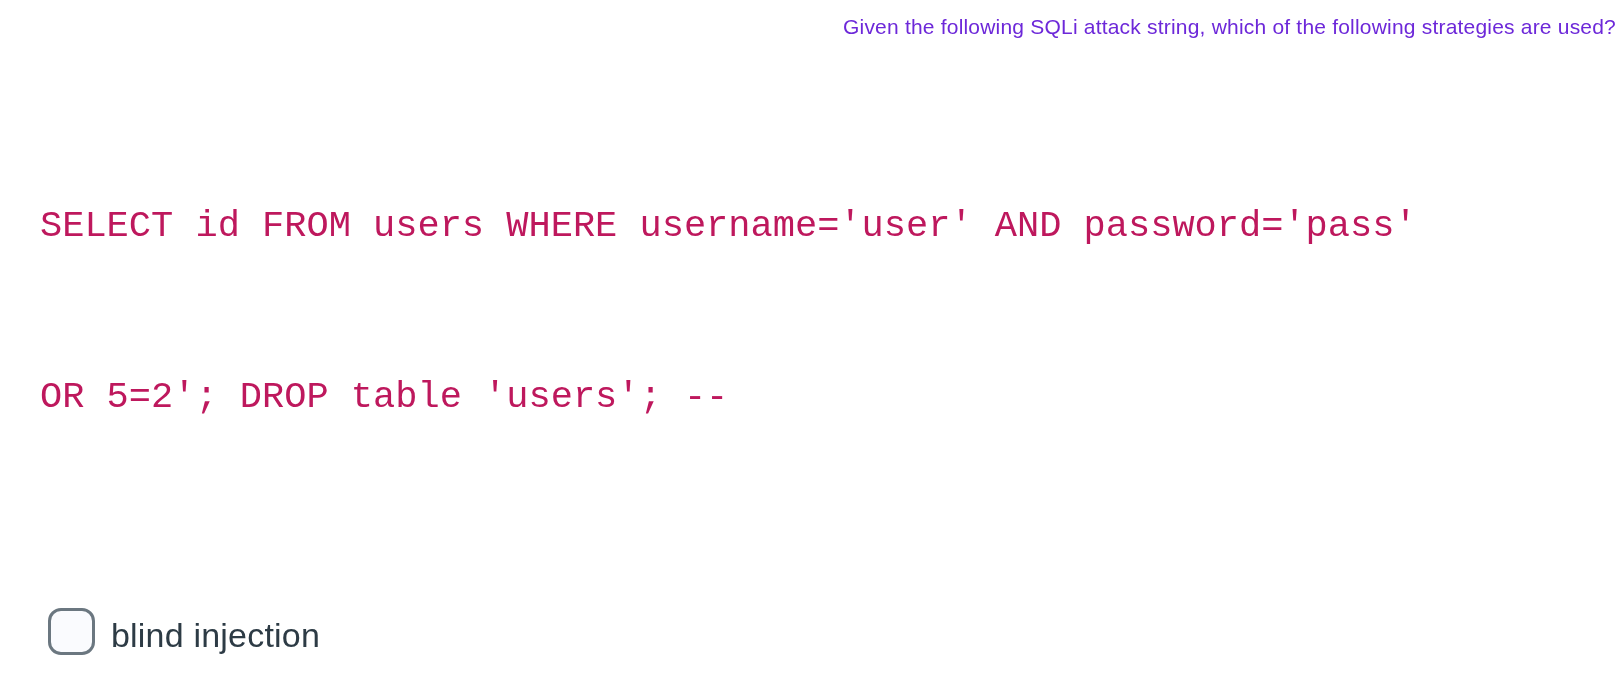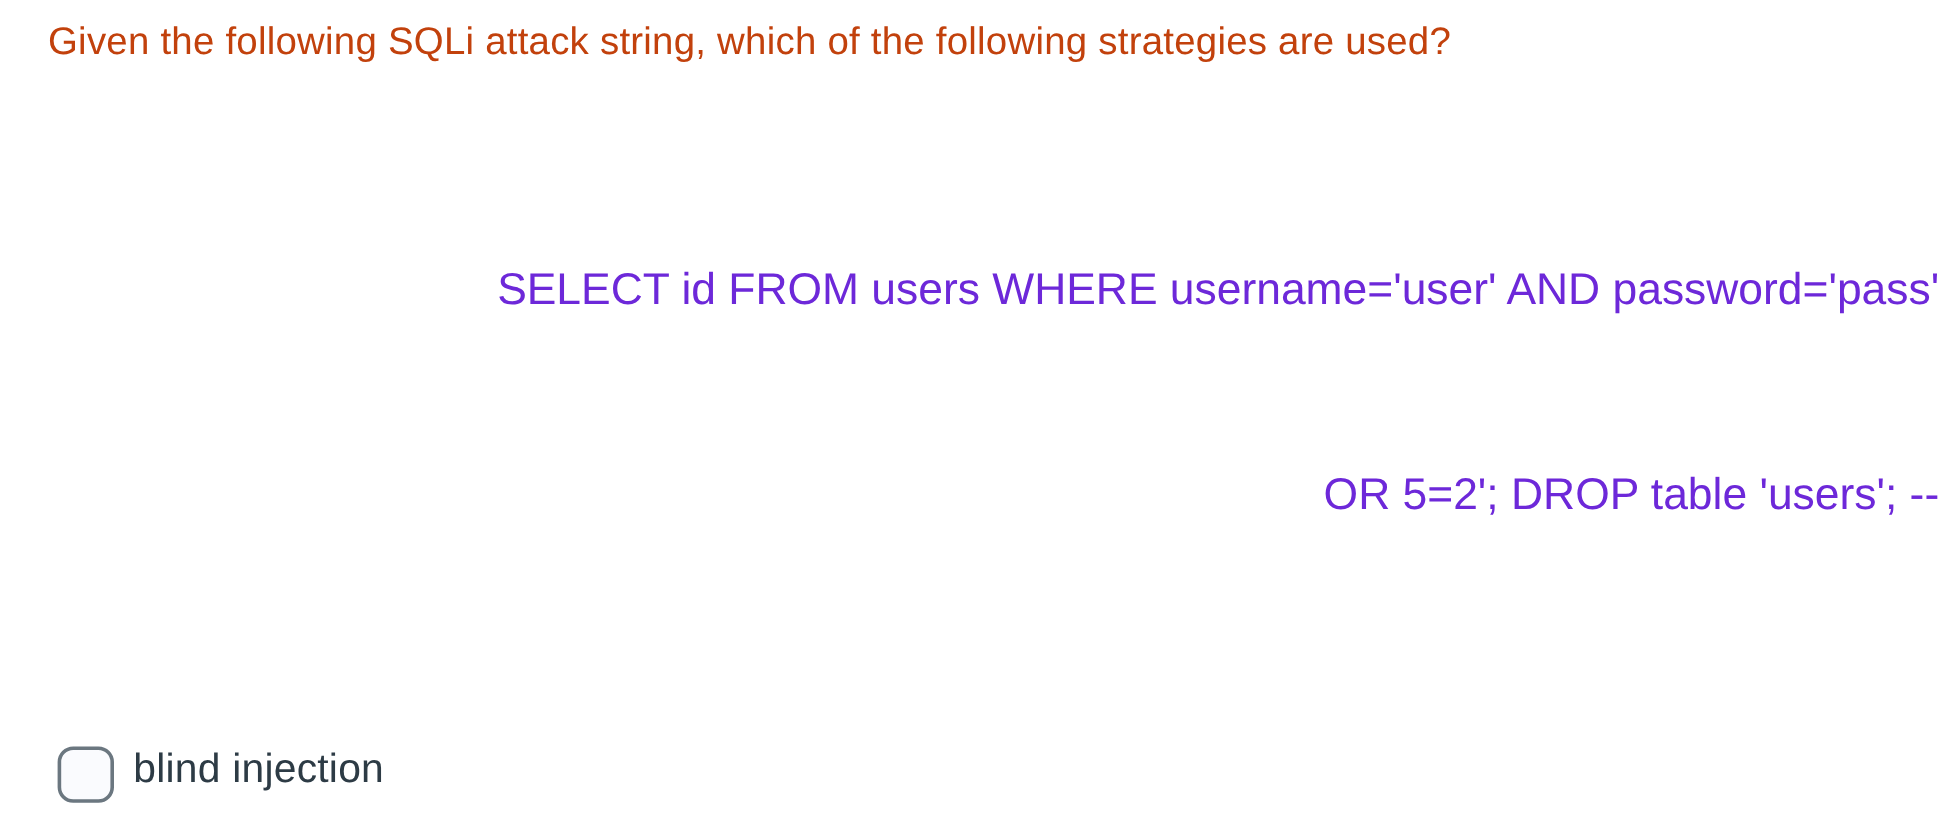--- a/index.html
+++ b/index.html
@@ -10,41 +10,41 @@
     height: 694px;
     overflow: hidden;
     font-family: "Liberation Sans", sans-serif;
   }
   .question-wrap {
     padding: 14px 0 0 40px;
     color: #2d3b45;
   }
   .prompt {
     margin: 0;
-    font-size: 32px;
+    font-size: 21px;
     line-height: 1.25;
     font-weight: 400;
-    color: #c2410c;
+    color: #6d28d9;
     letter-spacing: 0.2px;
+    text-align: right;
   }
   .code-block {
     margin-top: 44px;
-    font-family: Liberation Sans, sans-serif;
+    font-family: Liberation Mono, monospace;
     font-size: 37px;
     line-height: 57px;
-    color: #6d28d9;
+    color: #be185d;
     white-space: pre;
-    text-align: right;
   }
   .options {
     margin-top: 68px;
   }
   .option-row {
     display: flex;
-    align-items: flex-start;
+    align-items: flex-end;
     height: 47px;
     margin-bottom: 32px;
   }
   .checkbox {
     box-sizing: border-box;
     width: 47px;
     height: 47px;
     flex: 0 0 47px;
     border: 3px solid #6b7780;
     border-radius: 13px;

